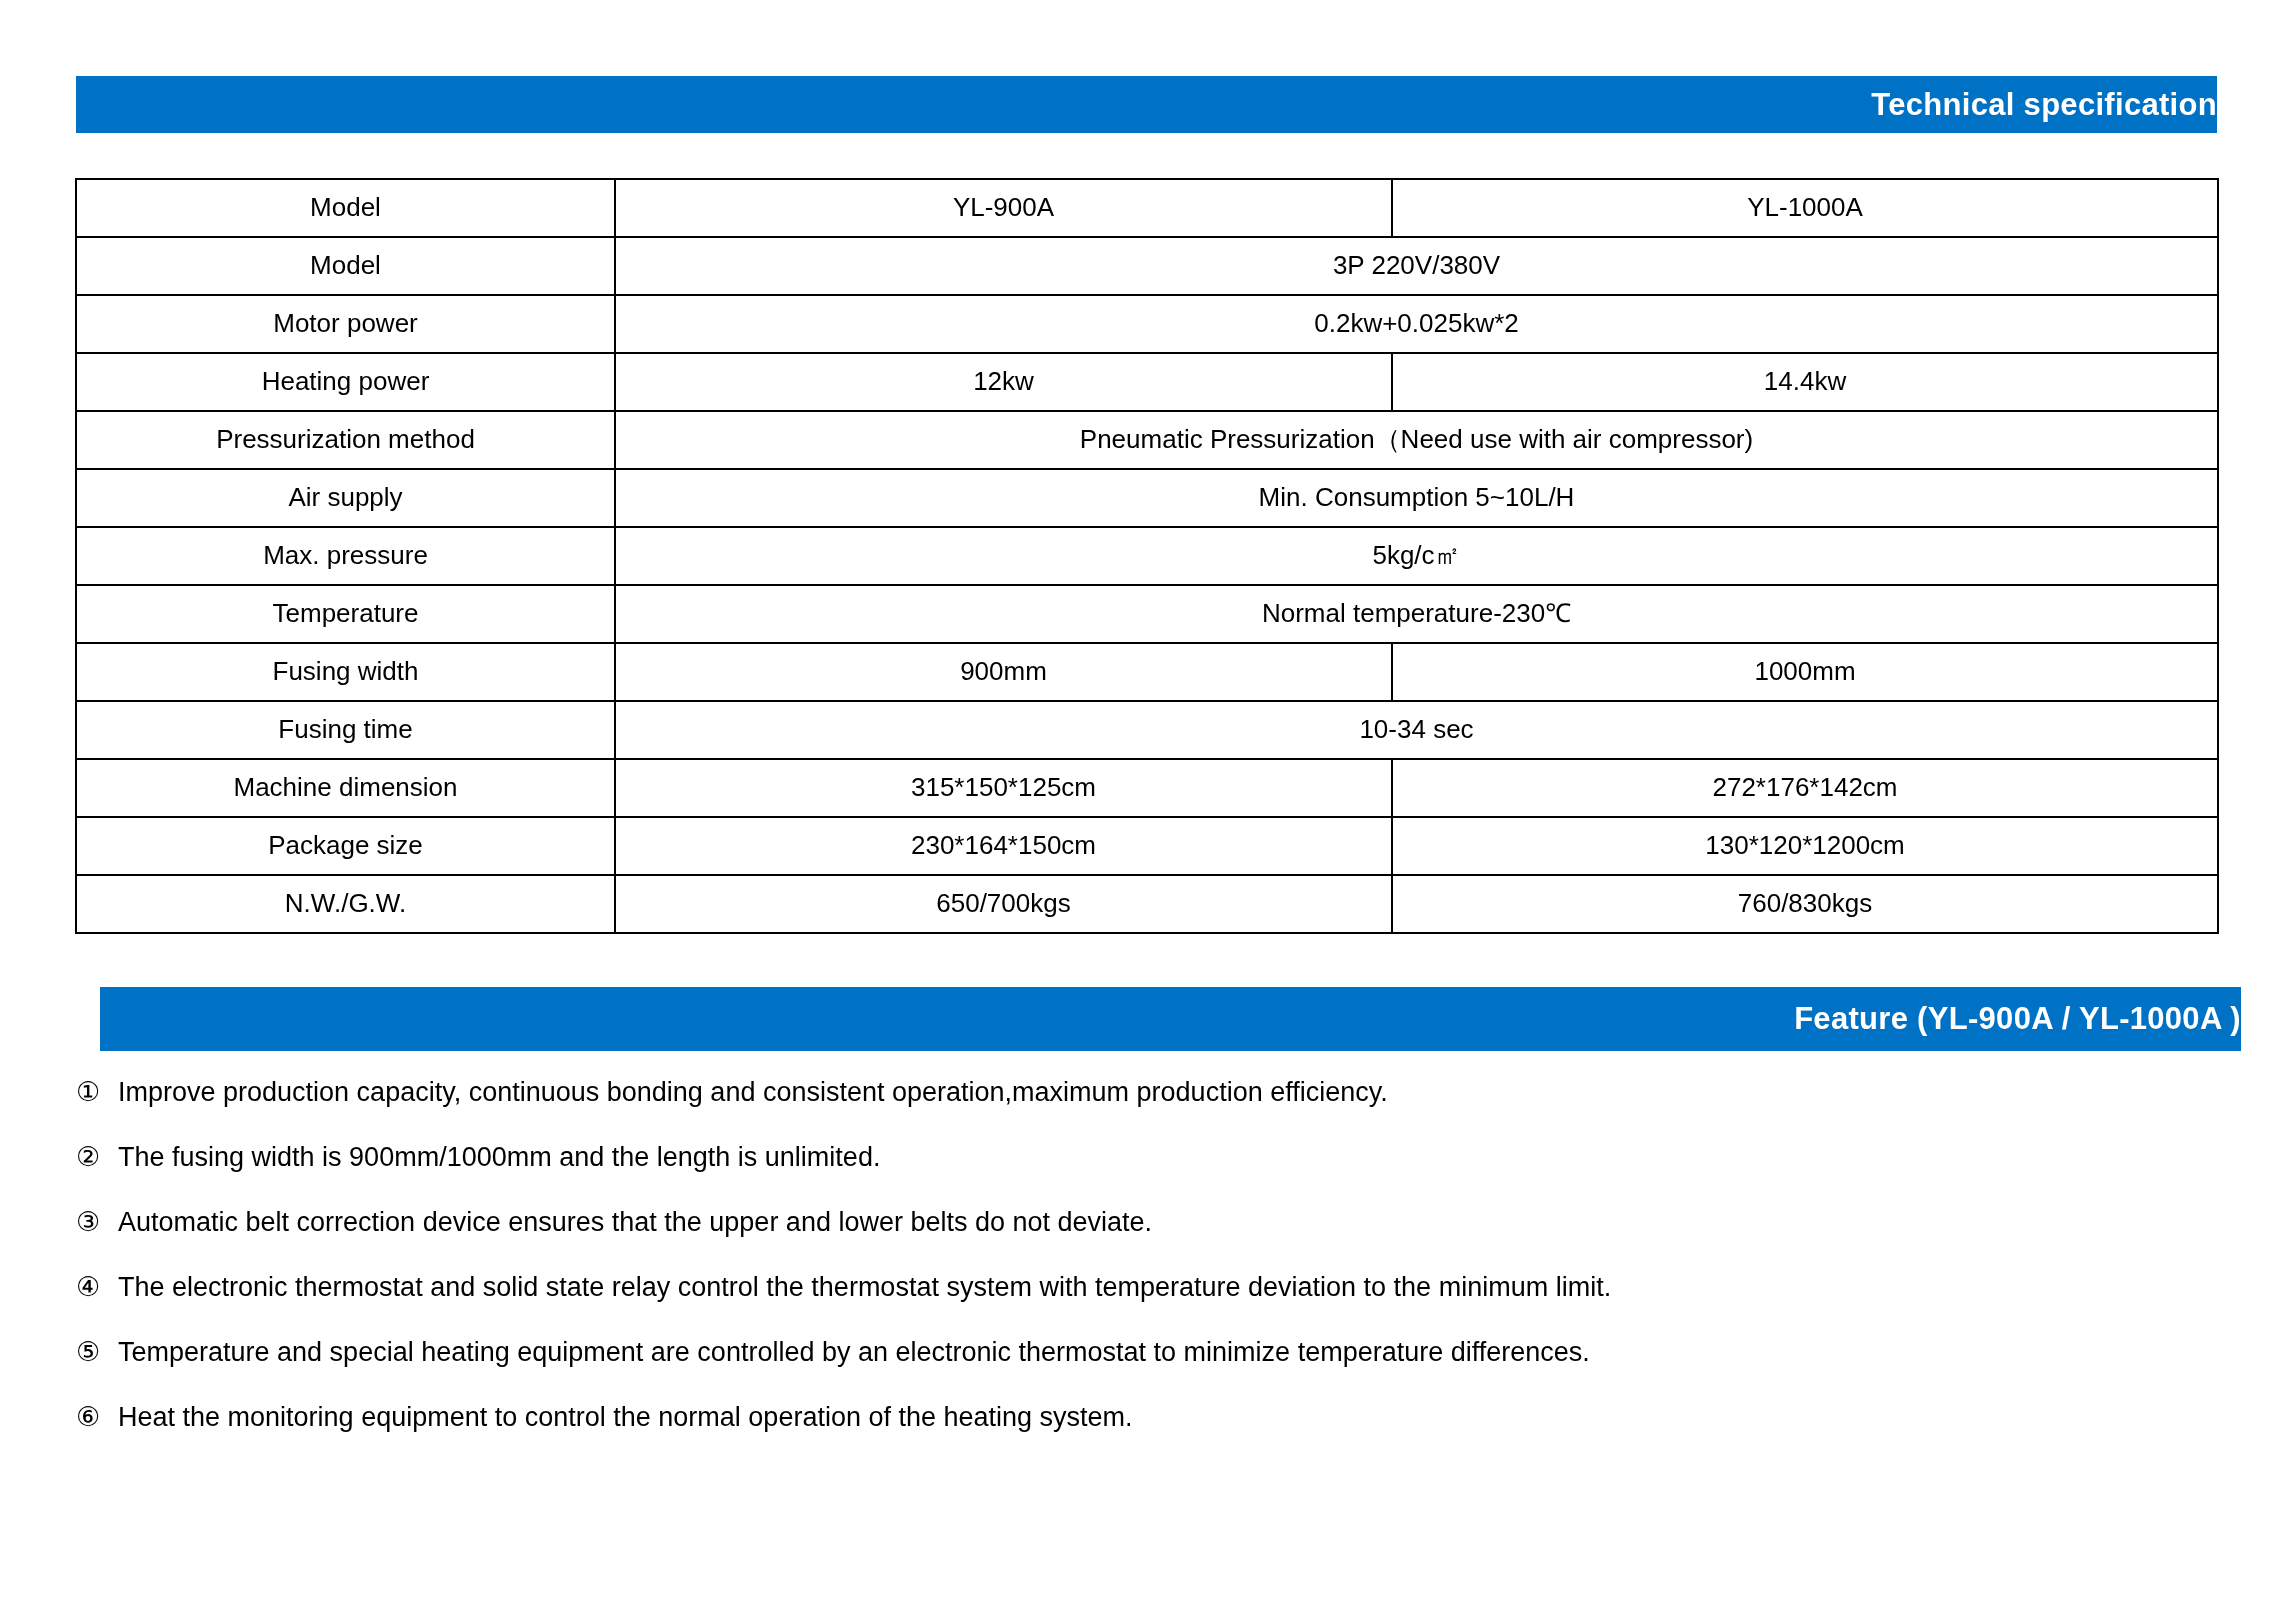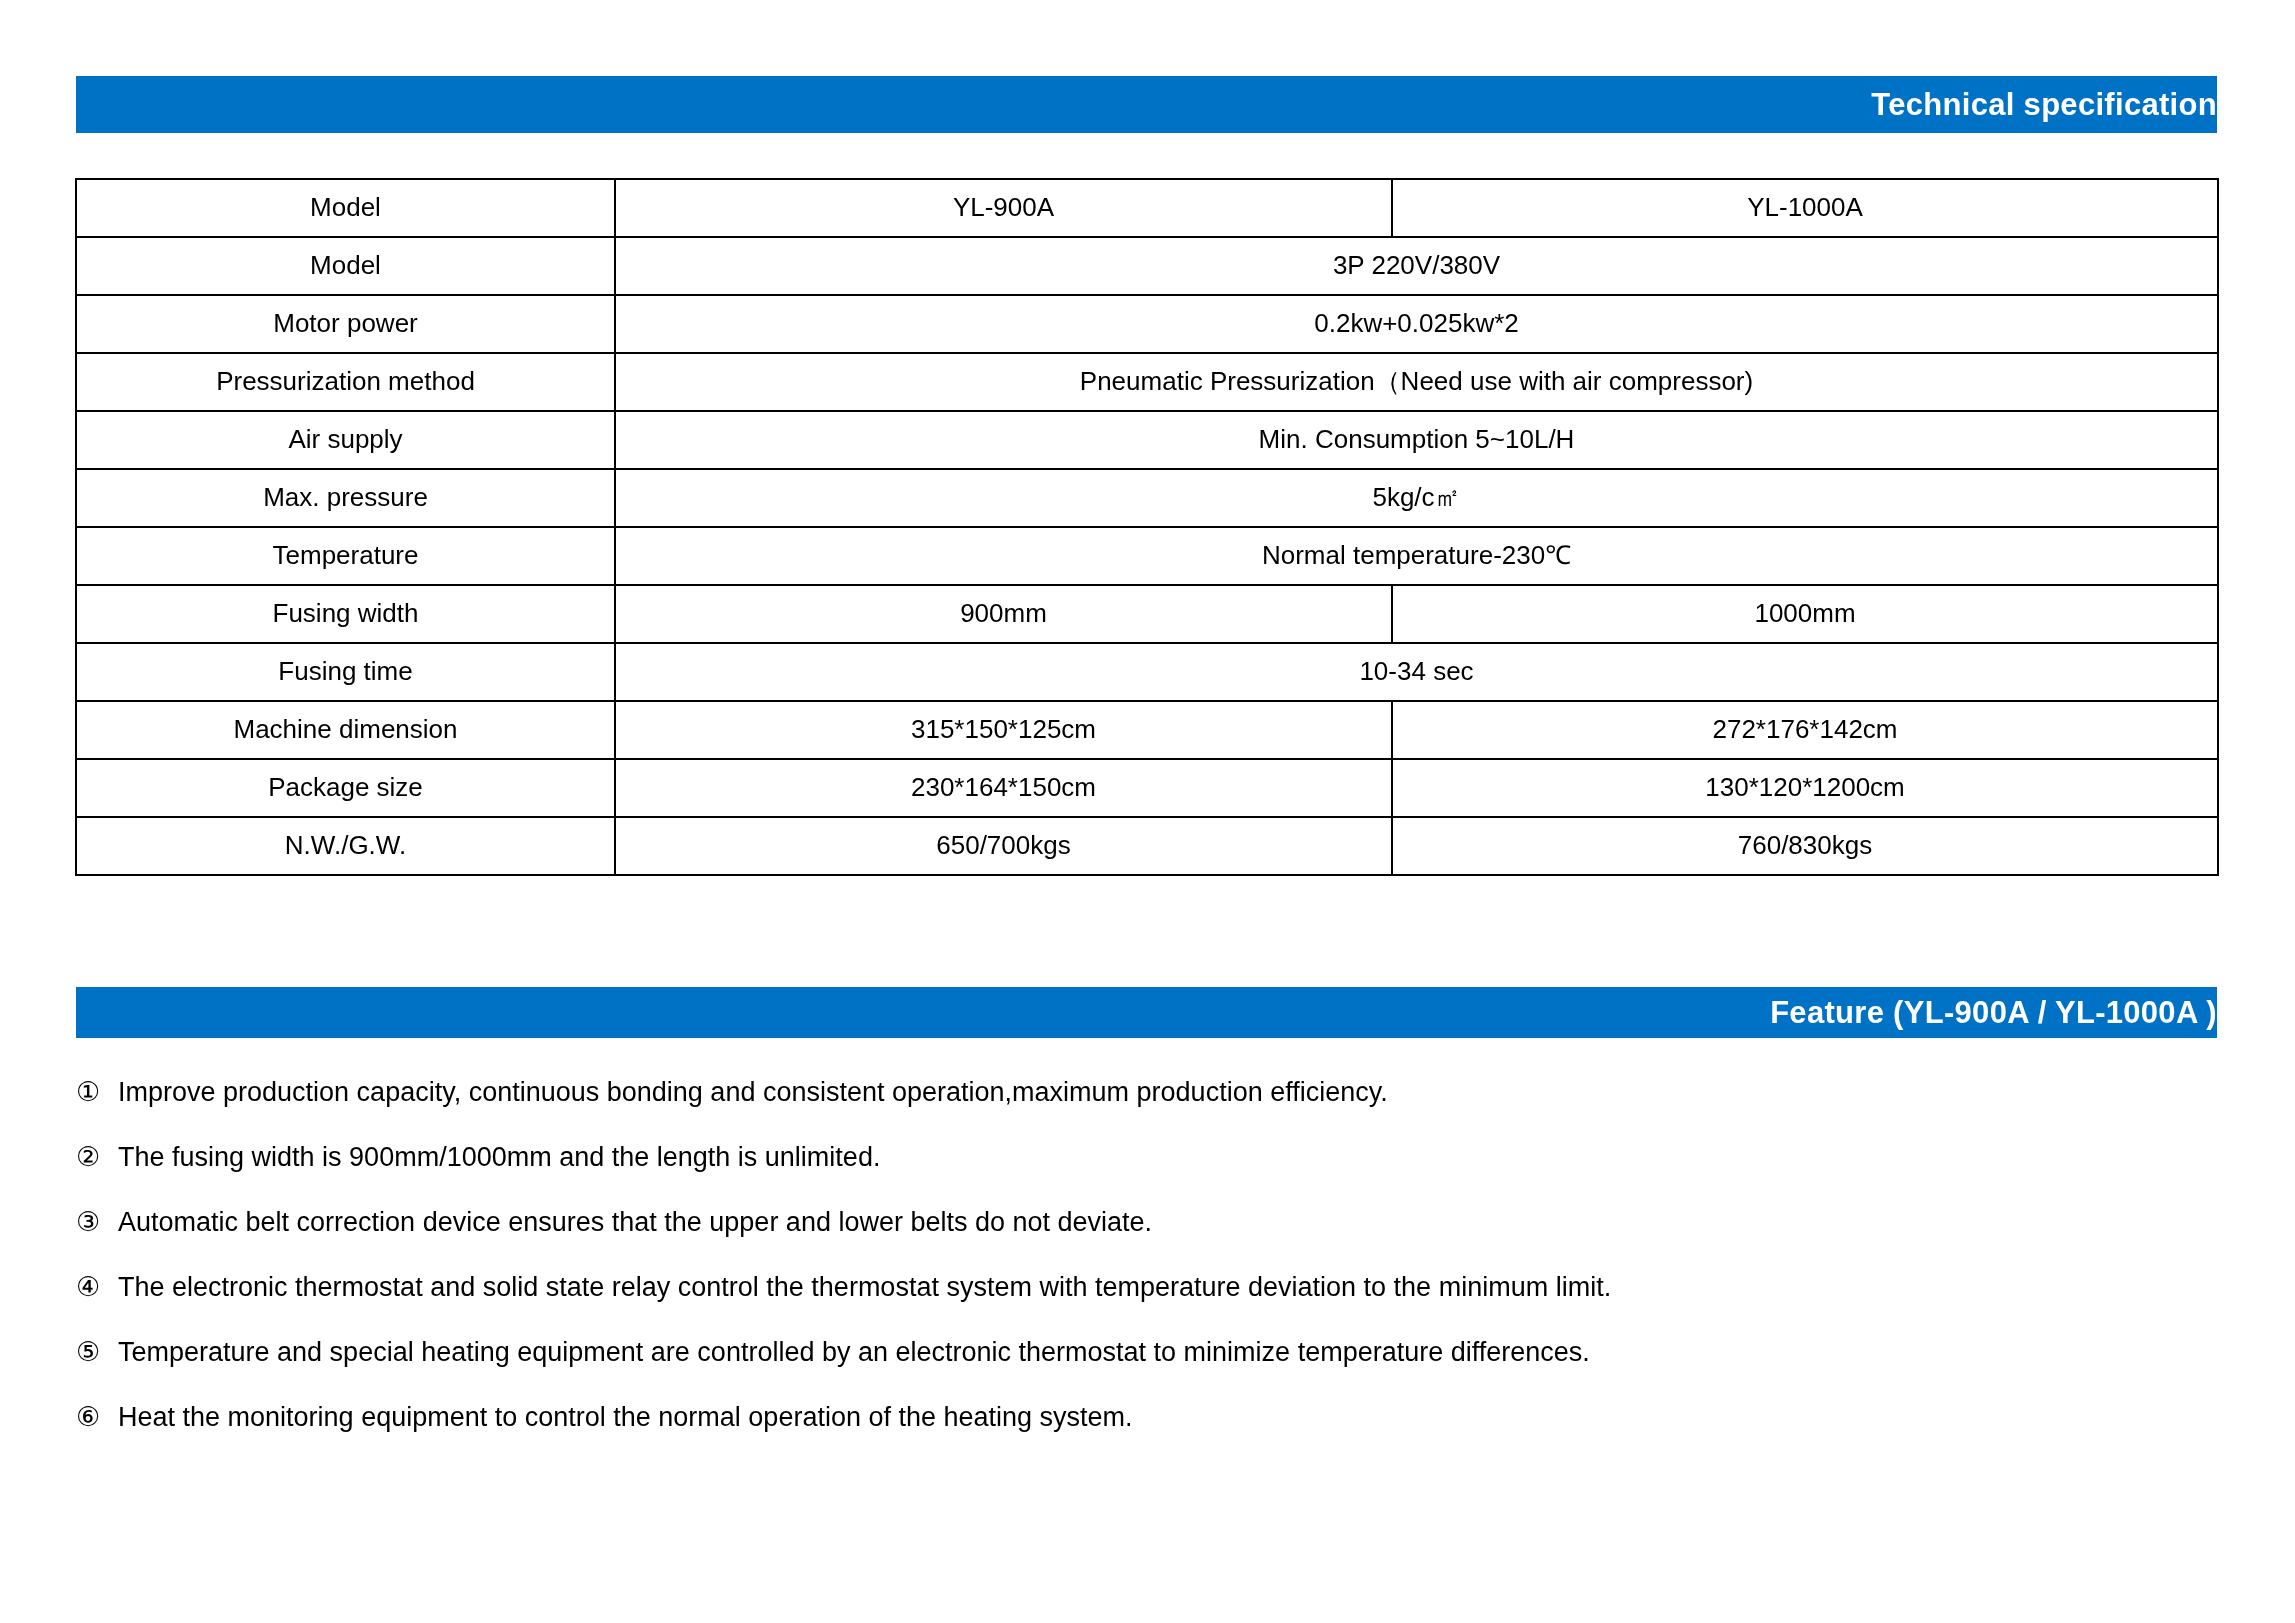--- a/index.html
+++ b/index.html
@@ -34,22 +34,23 @@
     justify-content: flex-end;
     letter-spacing: 0.3px;
   }
   #bar-technical {
     top: 76px;
     height: 57px;
     font-size: 31px;
   }
   #bar-feature {
     top: 987px;
-    height: 51px;
+    height: 64px;
     font-size: 31px;
+    margin-left: 24px;
   }
 
   
   .spec-table-wrap {
     position: absolute;
     left: 75px;
     top: 178px;
     width: 2142px;
   }
   table.spec {
@@ -122,20 +123,25 @@
           </tr>
           <tr>
             <td>Model</td>
             <td colspan="2">3P 220V/380V</td>
           </tr>
           <tr>
             <td>Motor power</td>
             <td colspan="2">0.2kw+0.025kw*2</td>
           </tr>
           <tr>
+            <td>Heating power</td>
+            <td>12kw</td>
+            <td>14.4kw</td>
+          </tr>
+          <tr>
             <td>Pressurization method</td>
             <td colspan="2">Pneumatic Pressurization（Need use with air compressor)</td>
           </tr>
           <tr>
             <td>Air supply</td>
             <td colspan="2">Min. Consumption 5~10L/H</td>
           </tr>
           <tr>
             <td>Max. pressure</td>
             <td colspan="2">5kg/c㎡</td>

